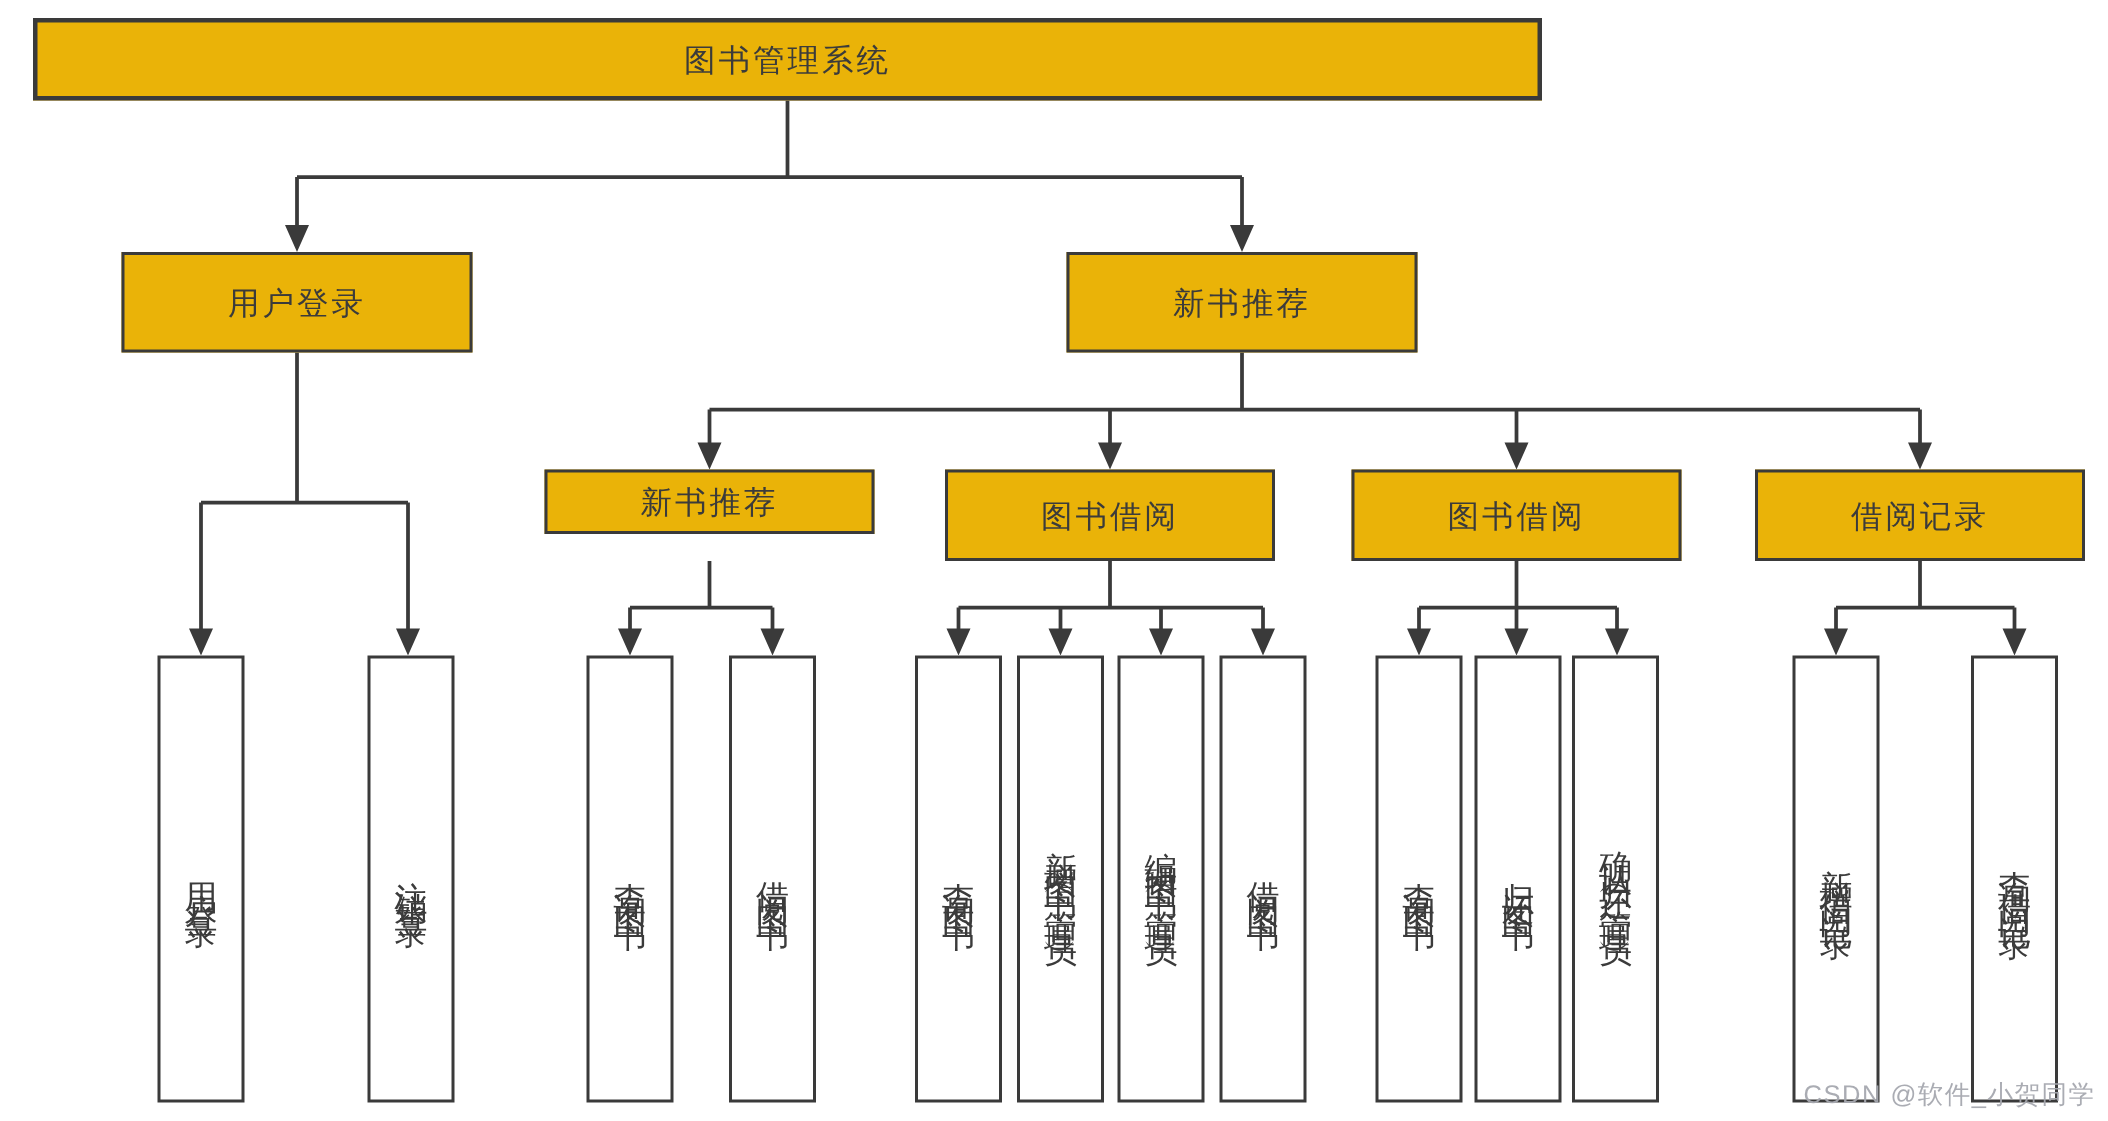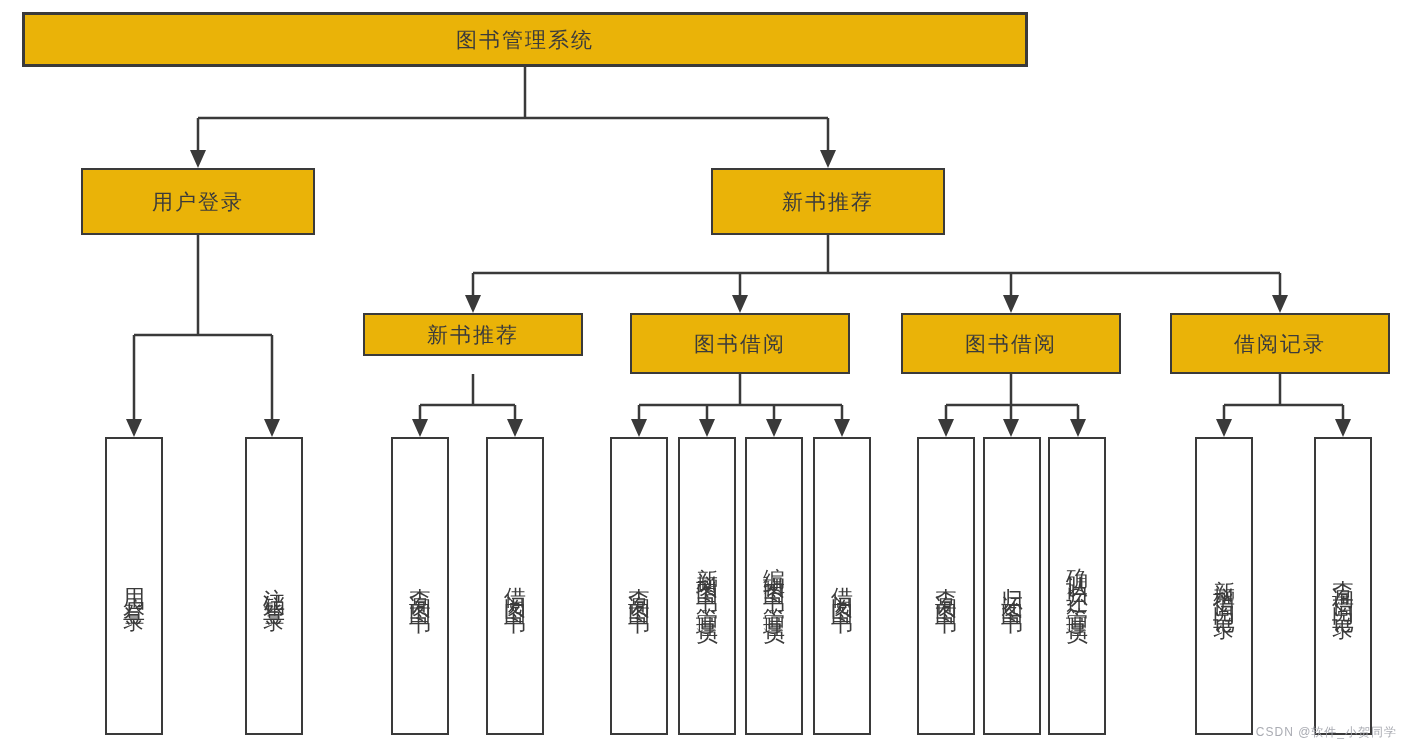--- a/index.html
+++ b/index.html
@@ -55,21 +55,21 @@
     font-size: 22px;
     line-height: 1;
     letter-spacing: 8px;
     color: #3b3b3b;
     white-space: nowrap;
   }
   .watermark {
     position: absolute;
     right: 8px;
     bottom: 6px;
-    font-size: 12px;
+    font-size: 17px;
     letter-spacing: 1px;
     color: rgba(165,168,175,0.95);
     z-index: 3;
     white-space: nowrap;
   }
 </style>
 </head>
 <body>
 
 <div id="stage">

